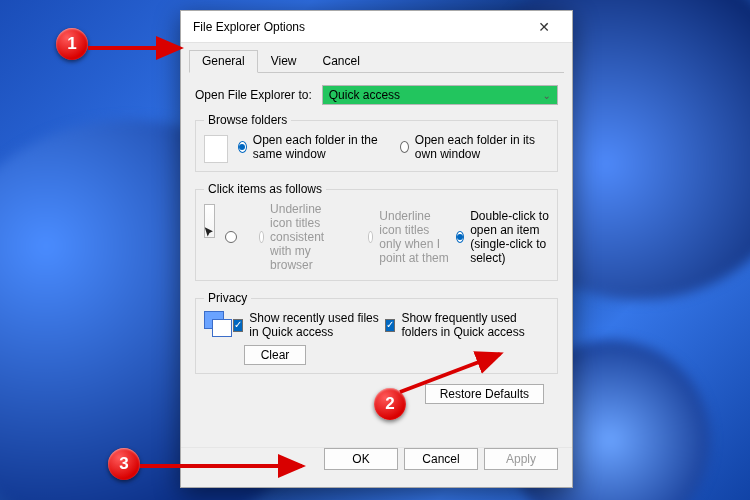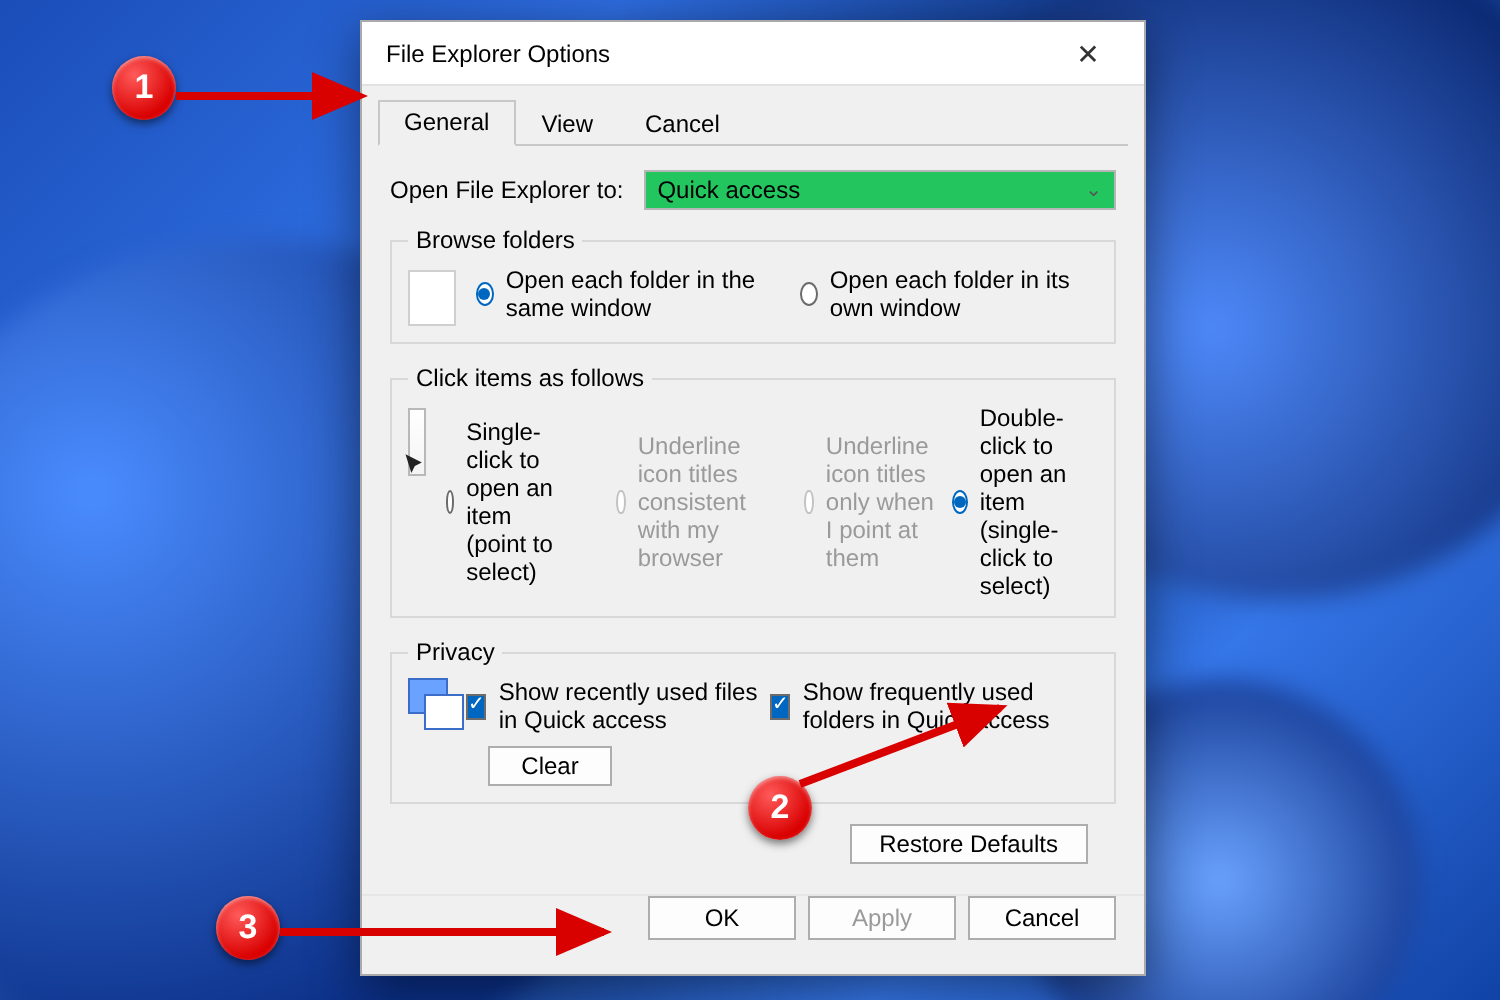--- a/index.html
+++ b/index.html
@@ -34,21 +34,21 @@
   .titlebar {
     display:flex; align-items:center; justify-content:space-between;
     height:32px; padding:0 8px 0 12px;
     background:#fff;
     border-bottom:1px solid #e2e2e2;
   }
   .titlebar .title { font-size:12px; }
   .titlebar .close { width:40px; height:28px; display:flex; align-items:center; justify-content:center; font-size:14px; color:#333; }
 
   .tabbar {
-    display:flex; align-items:flex-end; height:24px; margin:6px 8px 0 8px;
+    display:flex; height:24px; margin:6px 8px 0 8px;
     border-bottom:1px solid #c8c8c8;
   }
   .tab {
     padding:3px 12px 4px; font-size:12px; border:1px solid transparent; border-bottom:none;
     position:relative; top:1px; cursor:default;
   }
   .tab.active {
     background:#f0f0f0; border:1px solid #c8c8c8; border-bottom:1px solid #f0f0f0;
   }
 
@@ -173,21 +173,20 @@
       <div class="group-inner">
         <div class="click-icon">
           <div class="sheet"></div>
           <svg class="cursor" viewBox="0 0 24 24">
               <path fill="#222" d="M3 2l5 16 3-6 6-3z"></path>
             </svg>
         </div>
         <div class="opts">
           <label class="opt">
             <span class="radio"></span>
-            <span>Single-click to open an item (point to select)</span>
           </label>
           <label class="opt indent">
             <span class="radio dim"></span>
             <span>Underline icon titles consistent with my browser</span>
           </label>
           <label class="opt indent">
             <span class="radio dim"></span>
             <span>Underline icon titles only when I point at them</span>
           </label>
           <label class="opt">
@@ -221,22 +220,22 @@
       </div>
     </fieldset>
 
     <div class="restore-row">
       <button class="btn">Restore Defaults</button>
     </div>
   </div>
 
   <div class="footer">
     <button class="btn">OK</button>
+    <button class="btn">Cancel</button>
     <button class="btn disabled">Apply</button>
-    <button class="btn">Cancel</button>
   </div>
 </div>
 
 <div class="anno-circle" style="left:56px; top:28px;">1</div>
 <svg class="arrow" style="left:88px; top:42px;" width="100" height="20">
   <defs>
       <marker id="ah1" markerWidth="8" markerHeight="8" refX="6" refY="3" orient="auto">
         <path d="M0,0 L7,3 L0,6 Z" fill="#d90000"></path>
       </marker>
     </defs>

